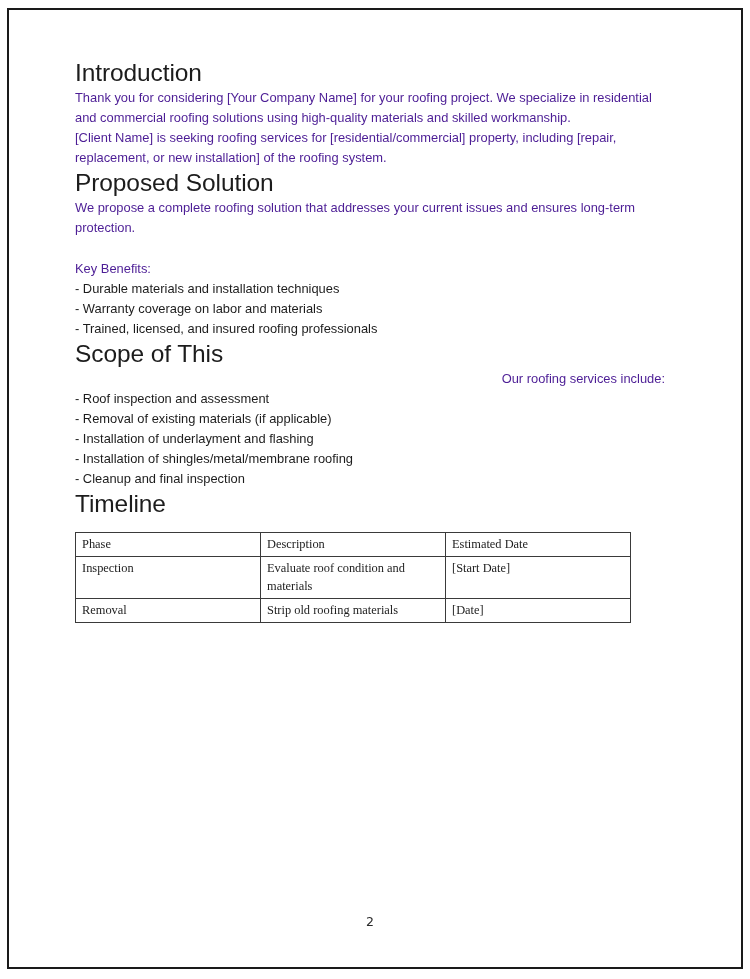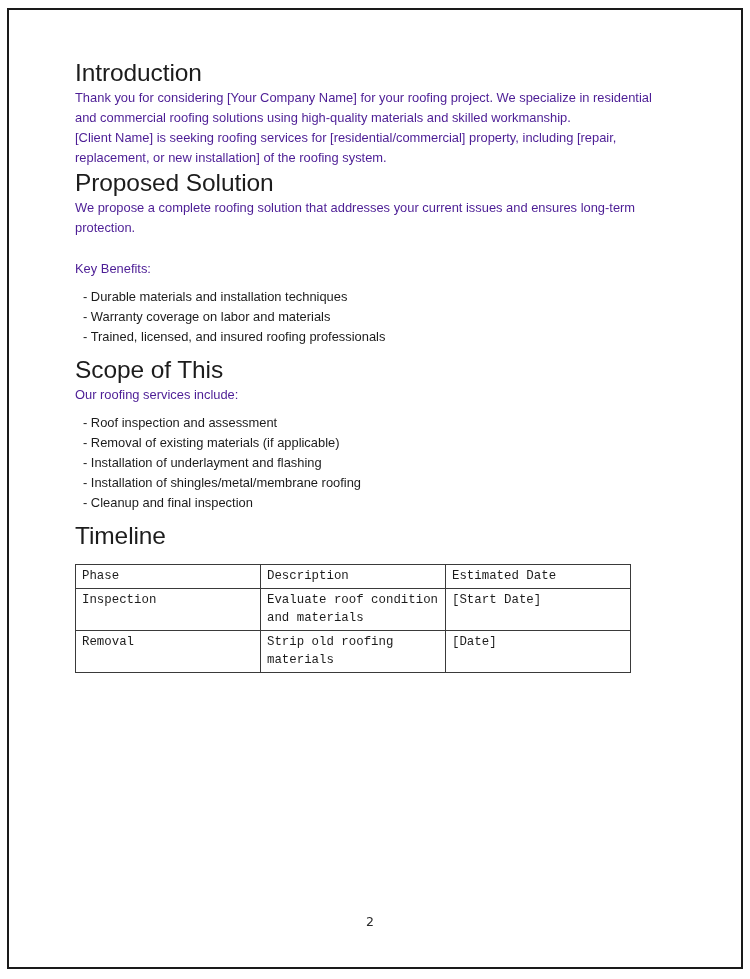--- a/index.html
+++ b/index.html
@@ -49,47 +49,47 @@
   }
   .blk-intro-h        { margin-top: 18px; }
   .blk-intro-p1       { margin-top: 12px; width: 585px; }
   .blk-intro-p2       { margin-top: 20px; width: 570px; }
   .blk-overview-h     { margin-top: 28px; }
   .blk-overview-p     { margin-top: 11px; width: 560px; }
   .blk-solution-h     { margin-top: 30px; }
   .blk-solution-p     { margin-top: 11px; width: 570px; }
   .blk-benefits       { margin-top: 21px; }
   .blk-scope-h        { margin-top: 32px; }
-  .blk-scope-intro    { margin-top: 13px; }
+  .blk-scope-intro    { margin-top: 13px; text-align: right; }
   .blk-scope-list     { margin-top: 19px; }
   .blk-timeline-h     { margin-top: 30px; }
   .blk-timeline-p     { margin-top: 13px; }
 
   ul.plain-list {
     list-style: none;
-    margin: 8px;
+    margin: 0;
     padding: 0;
   }
   ul.plain-list li {
     font-family: "Liberation Sans", sans-serif;
     font-size: 12.9px;
     line-height: 20px;
     color: #1c1c1c;
   }
 
   table.timeline-table {
     margin-top: 13px;
     border-collapse: collapse;
     width: 555px;
     table-layout: fixed;
   }
   table.timeline-table th,
   table.timeline-table td {
     border: 1px solid #3a3a3a;
-    font-family: Liberation Mono, monospace;
+    font-family: Liberation Serif, serif;
     font-size: 12.4px;
     line-height: 18px;
     color: #1c1c1c;
     font-weight: 400;
     text-align: left;
     vertical-align: top;
     padding: 2px 6px 3px 6px;
   }
   table.timeline-table col.c1 { width: 185px; }
   table.timeline-table col.c2 { width: 185px; }

